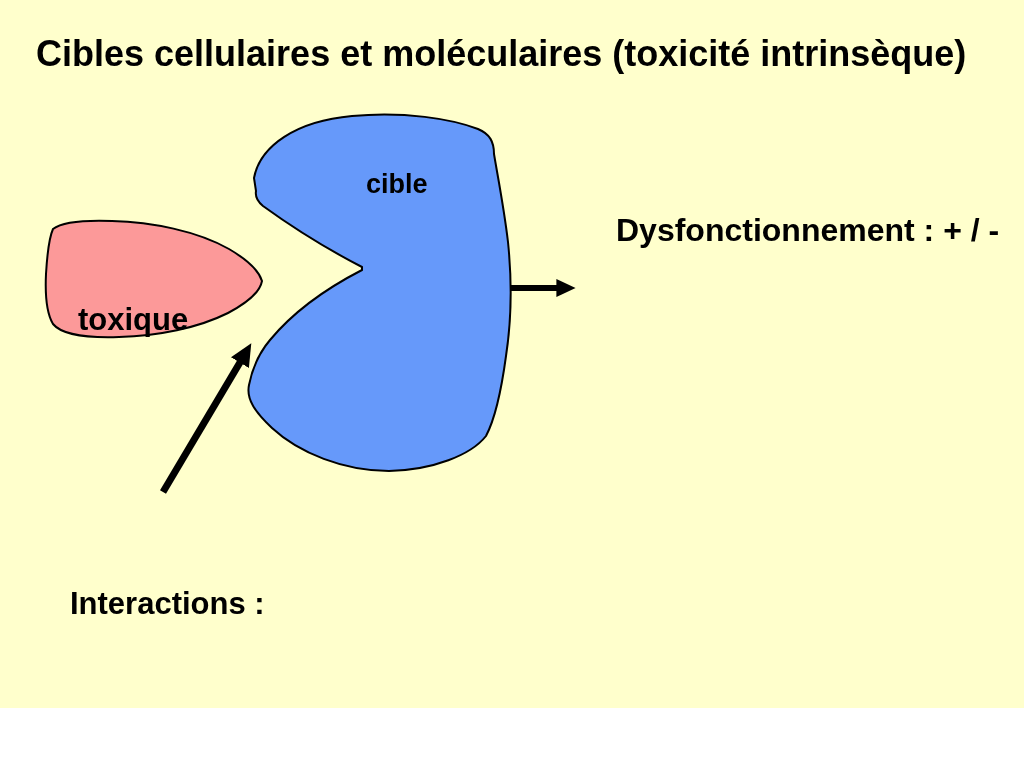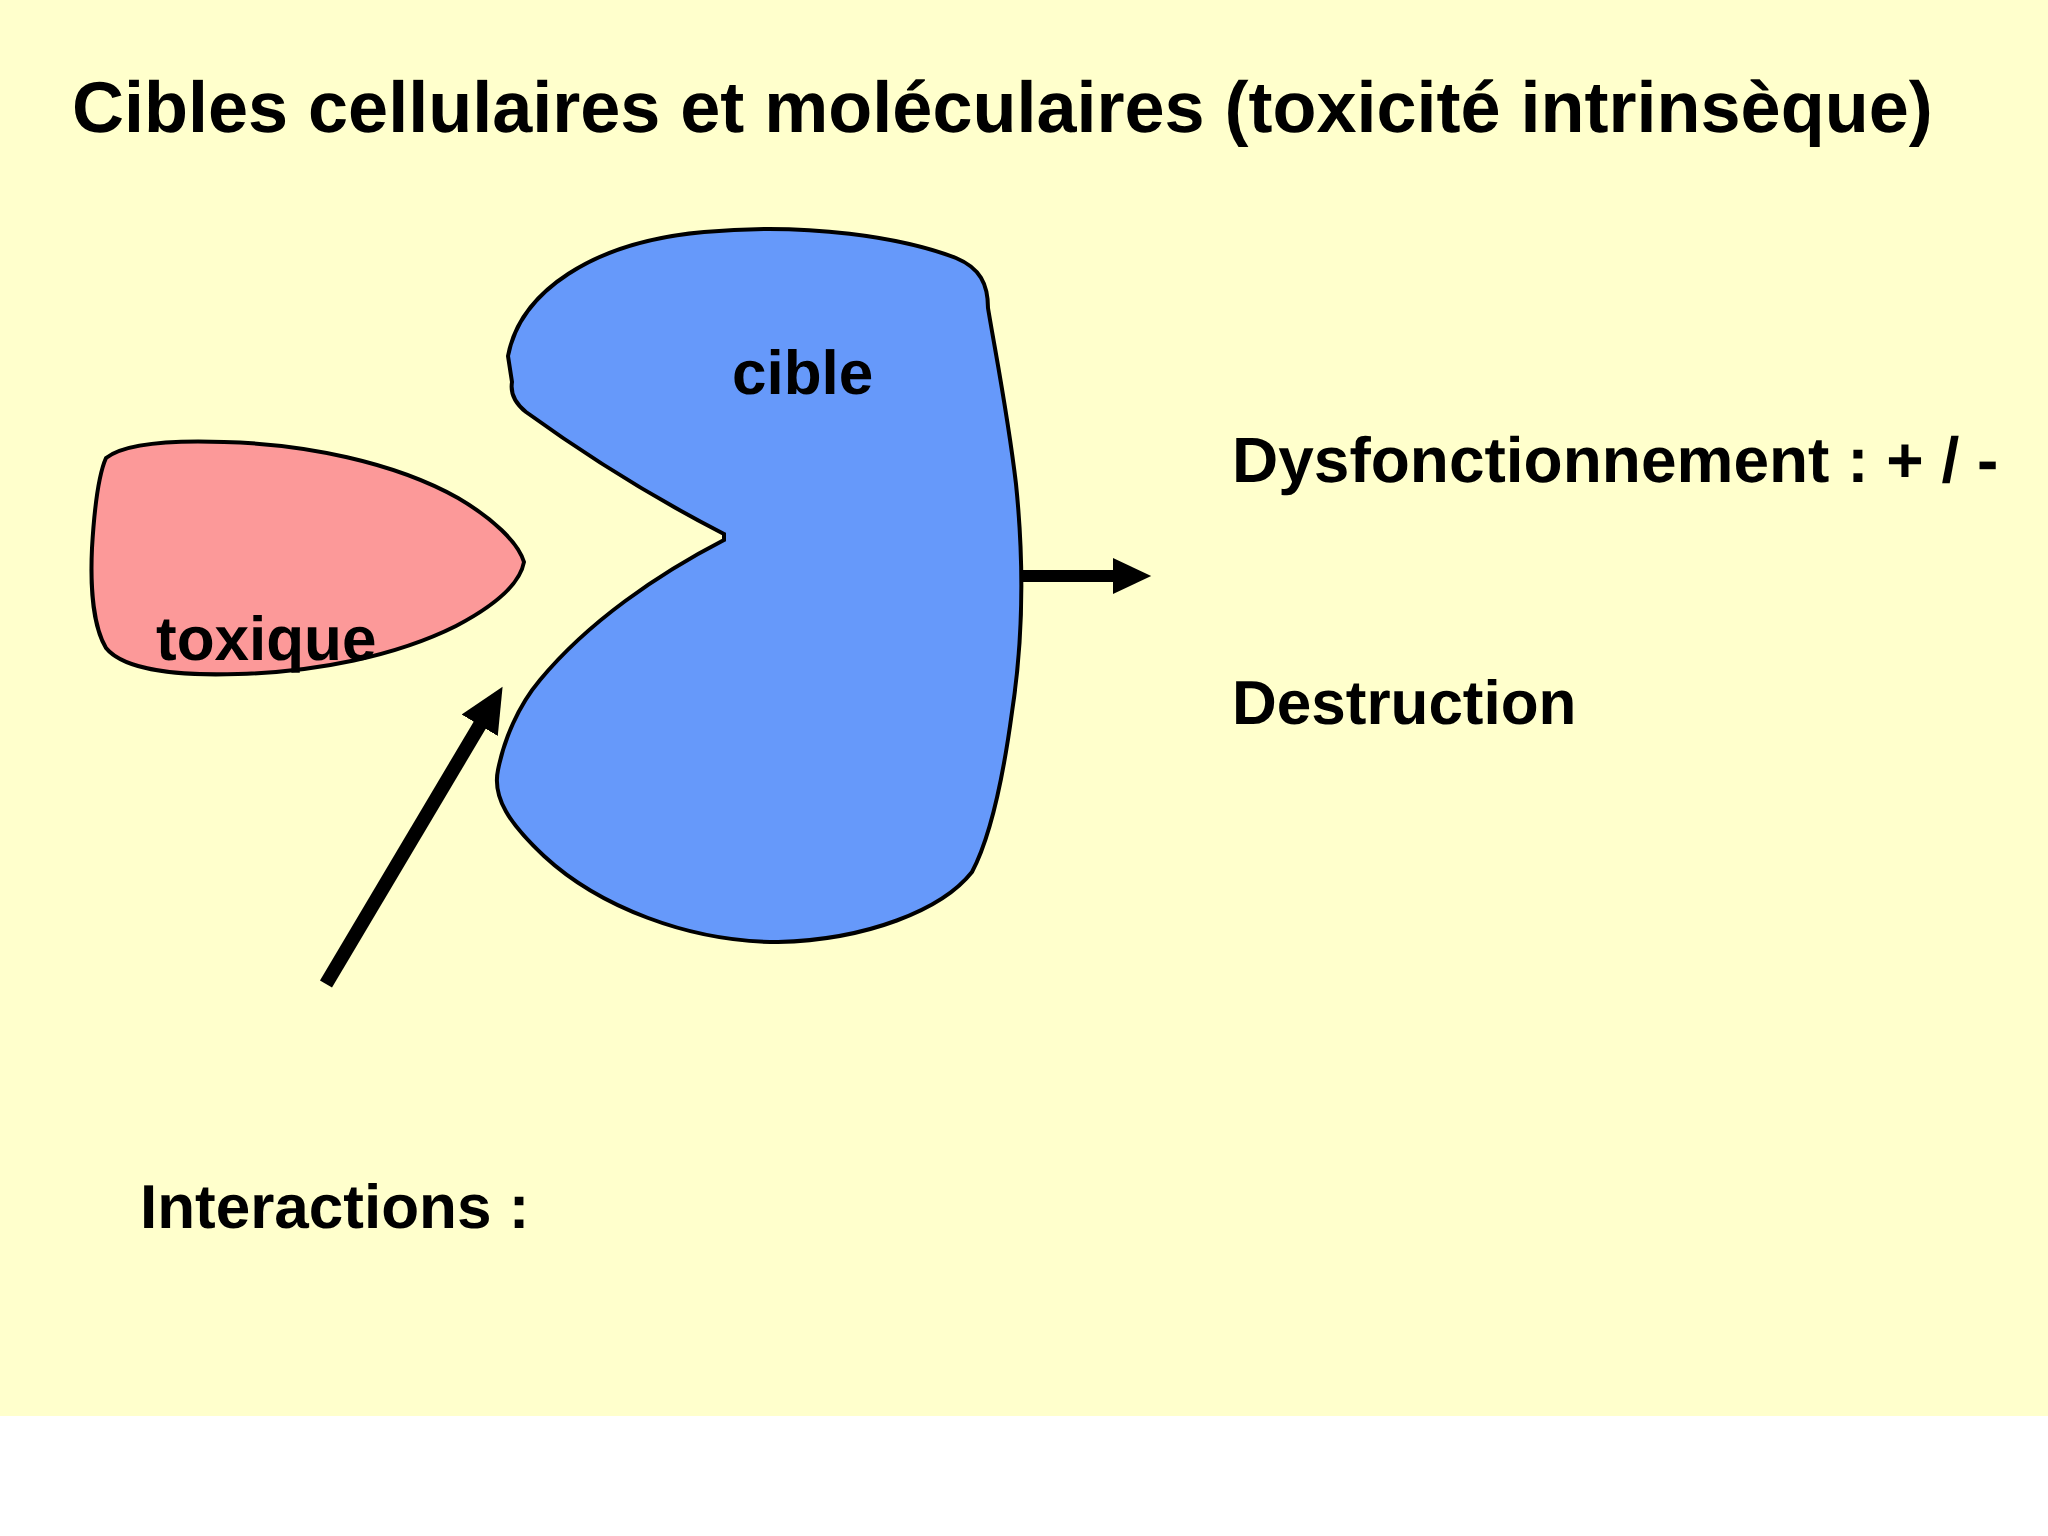--- a/index.html
+++ b/index.html
@@ -30,21 +30,21 @@
   }
   .slide-title {
     left: 36px;
     top: 34px;
     font-size: 36px;
     letter-spacing: 0px;
   }
   .cible-label {
     left: 366px;
     top: 170px;
-    font-size: 31px;
+    font-size: 27px;
   }
   .toxique-label {
     left: 78px;
     top: 275px;
     font-size: 31px;
     margin-top: 28px;
   }
   .dysfunction-text {
     left: 616px;
     top: 213px;
@@ -108,21 +108,20 @@
   </svg>
 
   <div class="txt slide-title">Cibles cellulaires et moléculaires (toxicité intrinsèque)</div>
 
   <div class="txt cible-label">cible</div>
 
   <div class="txt toxique-label">toxique</div>
 
   <div class="txt dysfunction-text">Dysfonctionnement : + / -</div>
 
-  <div class="txt destruction-text">Destruction</div>
 
   <div class="interactions-block">
     <div>Interactions :</div>
     
     
   </div>
 
 </div>
 
 </body></html>

